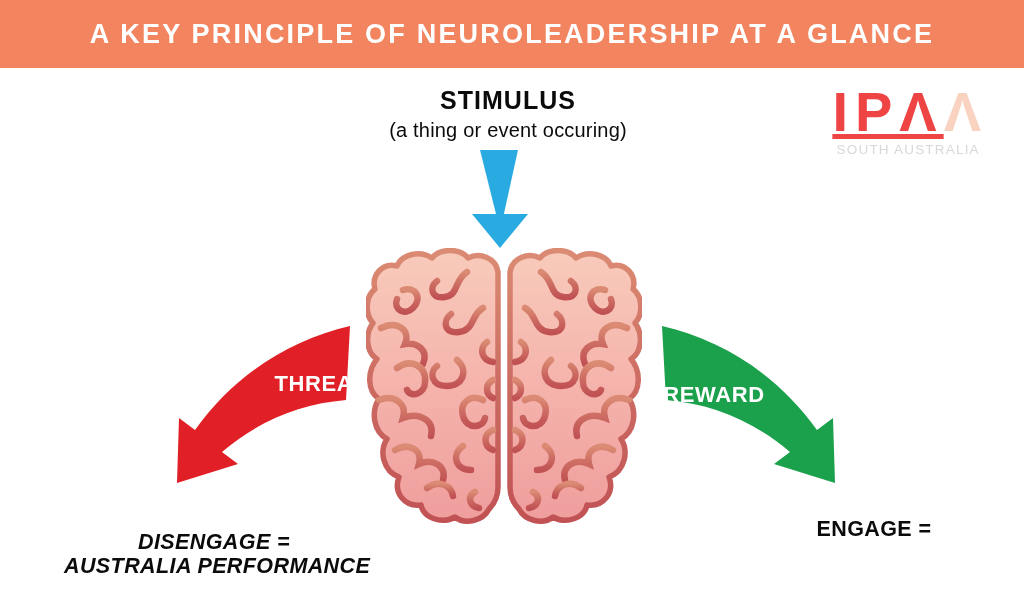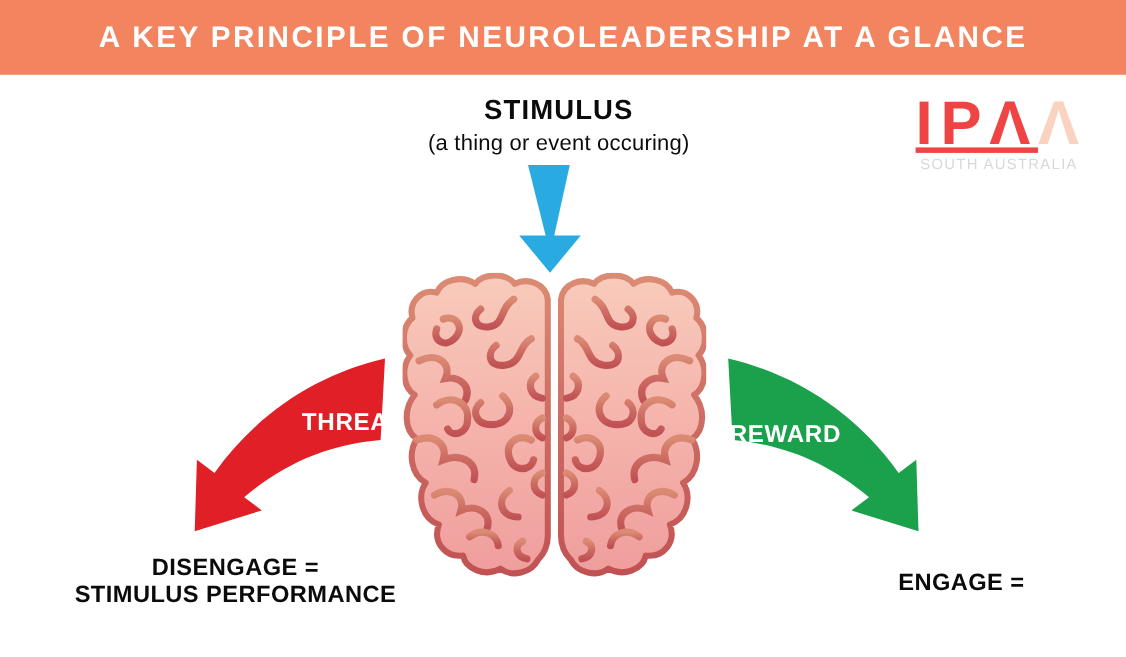--- a/index.html
+++ b/index.html
@@ -112,22 +112,22 @@
   </svg>
   <div class="arrow-label" style="left:246px;top:371px;width:100px;margin-left:24px;">THREAT</div>
 
   <svg class="svg-abs" style="left:652px;top:312px;" width="210" height="195" viewBox="0 0 210 195">
     <g transform="translate(210,0) scale(-1,1)">
       <path d="M200,14 C140,28 85,62 45,118 L29,106 27,171 88,152 72,140 C110,108 150,92 196,88 Z" fill="#1BA04B"></path>
     </g>
   </svg>
   <div class="arrow-label" style="left:662px;top:382px;width:104px;">REWARD</div>
 
-  <div class="outcome" style="left:64px;top:504px;">
+  <div class="outcome" style="left:64px;top:530px;font-style:italic;">
     <div>DISENGAGE =</div>
-    <div>STIMULUS PERFORMANCE</div>
+    <div>AUSTRALIA PERFORMANCE</div>
   </div>
 
   <div class="outcome" style="left:724px;top:517px;">
     <div>ENGAGE =</div>
   </div>
 
 </div>
 
 </body></html>

